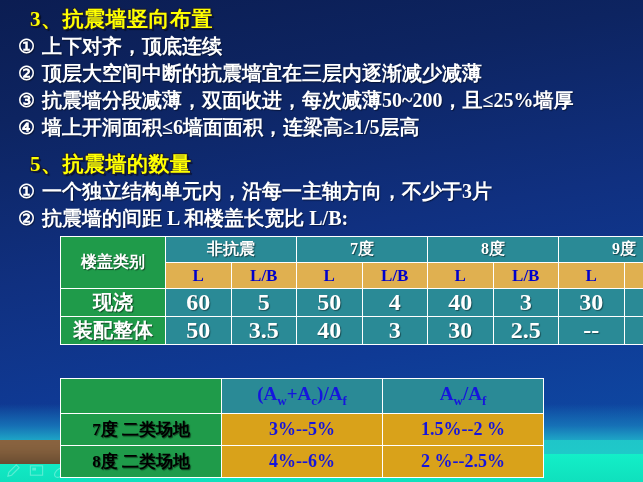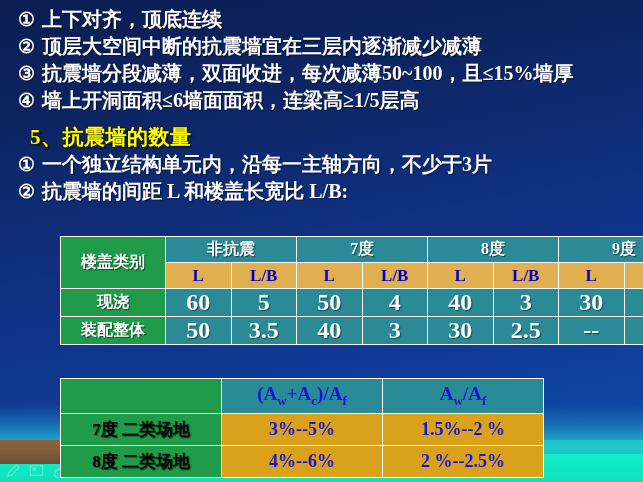--- a/index.html
+++ b/index.html
@@ -158,21 +158,21 @@
   }
 
   
   .t1 .cat        { background: #1f9b4a; color: #ffffff; font-size: 16px; width: 104px;
                     text-shadow: 1px 1px 1px rgba(0,0,0,.5); }
   .t1 .grp        { background: #2a8a96; color: #ffffff; font-size: 16px; height: 25px;
                     text-shadow: 1px 1px 1px rgba(0,0,0,.5); font-weight: bold; }
   .t1 .sub        { background: #e0b050; color: #0000cc; font-size: 17px; height: 25px; }
   .t1 .val        { background: #2a8a96; color: #ffffff; font-size: 24px; height: 26px;
                     text-shadow: 1px 1px 1px rgba(0,0,0,.45); }
-  .t1 .rowlabel   { background: #1f9b4a; color: #ffffff; font-size: 16px; height: 26px;
+  .t1 .rowlabel   { background: #1f9b4a; color: #ffffff; font-size: 20px; height: 26px;
                     text-shadow: 1px 1px 1px rgba(0,0,0,.5); }
 
   
   .t2 .corner     { background: #1f9b4a; height: 34px; }
   .t2 .hd         { background: #2a8a96; color: #1515dd; font-size: 19px; height: 34px;
                     font-family: "Liberation Serif", serif; }
   .t2 .hd sub     { font-size: 13px; }
   .t2 .rowlabel   { background: #1f9b4a; color: #000000; font-size: 17px; height: 31px; width: 148px;
                     text-shadow: 1px 1px 1px rgba(0,0,0,.5); }
   .t2 .val        { background: #d9a21a; color: #1515dd; font-size: 18px; height: 31px; }
@@ -202,29 +202,30 @@
       <path d="M3 11c2-5 8-7 10-5s-1 8-5 9-6-1-5-4z" fill="none" stroke="#ffffff" stroke-width="1.2"></path>
     </svg>
     <svg class="tb" viewBox="0 0 16 16">
       <path d="M4 2l8 6-3.5.8L10 13l-1.8.8-1.6-4.2L4 12z" fill="none" stroke="#ffffff" stroke-width="1.1"></path>
     </svg>
   </div>
 
   <div class="deck">
     <div class="content">
 
+      <div class="heading">3、抗震墙竖向布置</div>
 
       <div class="bullet">
         <span class="marker">①</span><span>上下对齐，顶底连续</span>
       </div>
       <div class="bullet">
         <span class="marker">②</span><span>顶层大空间中断的抗震墙宜在三层内逐渐减少减薄</span>
       </div>
       <div class="bullet">
-        <span class="marker">③</span><span>抗震墙分段减薄，双面收进，每次减薄50~100，且≤15%墙厚</span>
+        <span class="marker">③</span><span>抗震墙分段减薄，双面收进，每次减薄50~200，且≤25%墙厚</span>
       </div>
       <div class="bullet">
         <span class="marker">④</span><span>墙上开洞面积≤6墙面面积，连梁高≥1/5层高</span>
       </div>
 
       <div class="heading second">5、抗震墙的数量</div>
 
       <div class="bullet">
         <span class="marker">①</span><span>一个独立结构单元内，沿每一主轴方向，不少于3片</span>
       </div>

